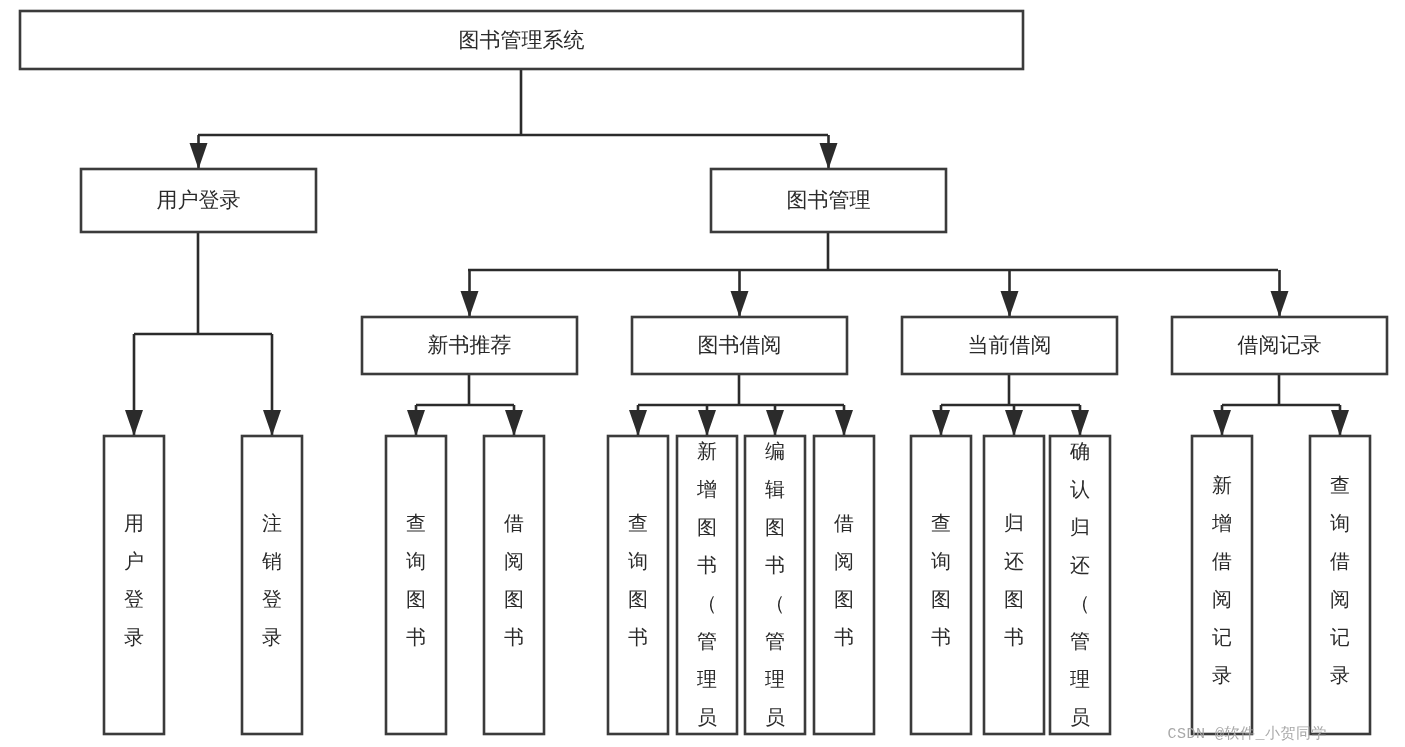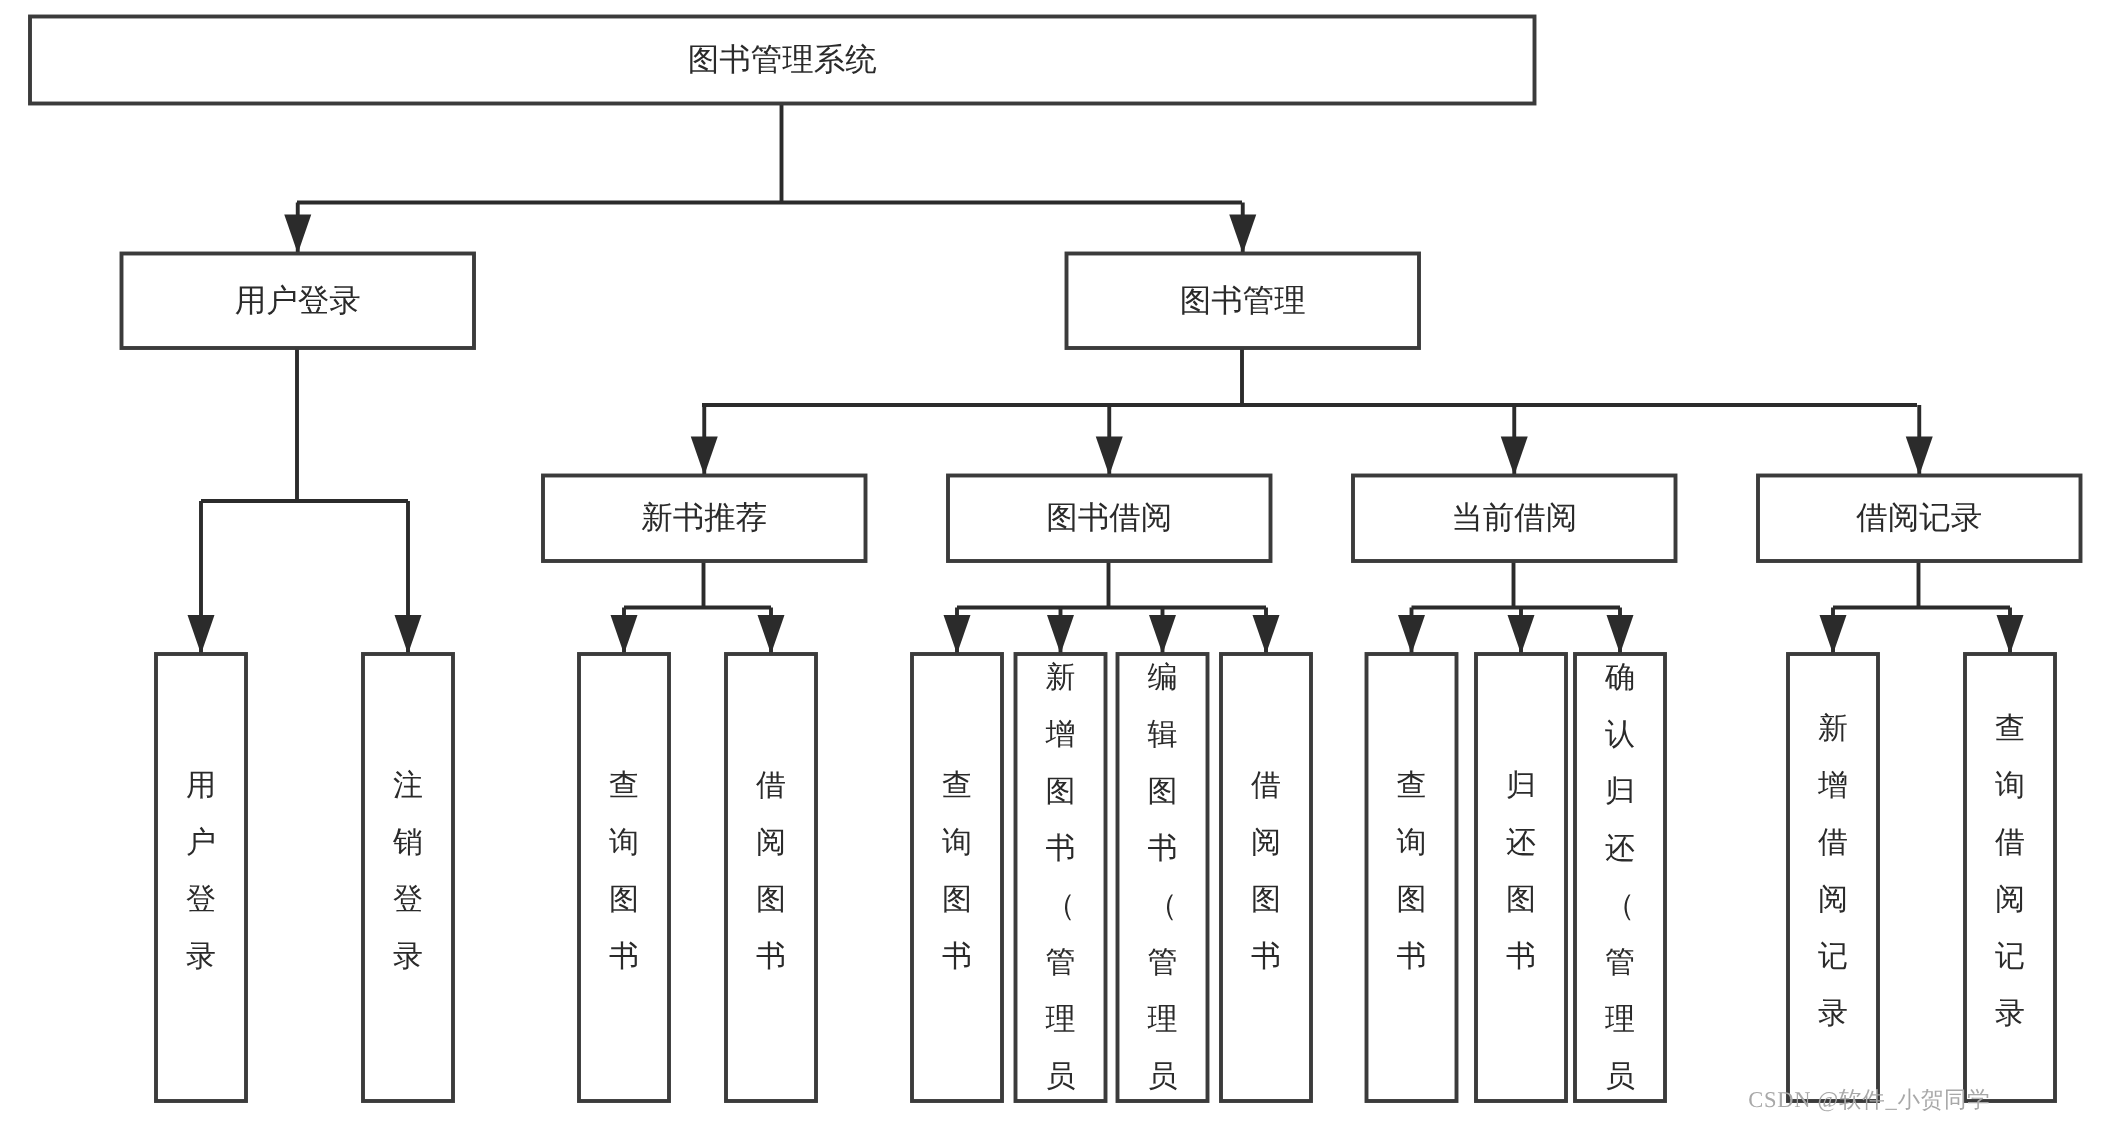--- a/index.html
+++ b/index.html
@@ -51,21 +51,21 @@
   .node-label-vertical {
     font-family: "Liberation Sans", "DejaVu Sans", sans-serif;
     font-size: 20px;
     fill: #2a2a2a;
     text-anchor: middle;
   }
   .watermark {
     position: absolute;
     right: 8px;
     bottom: 4px;
-    font-family: Liberation Serif, serif;
+    font-family: Liberation Mono, monospace;
     font-size: 15px;
     color: #a8a8a8;
     white-space: nowrap;
     letter-spacing: 0.5px;
   }
 </style>
 </head>
 <body>
 
 <div id="diagram-root">

